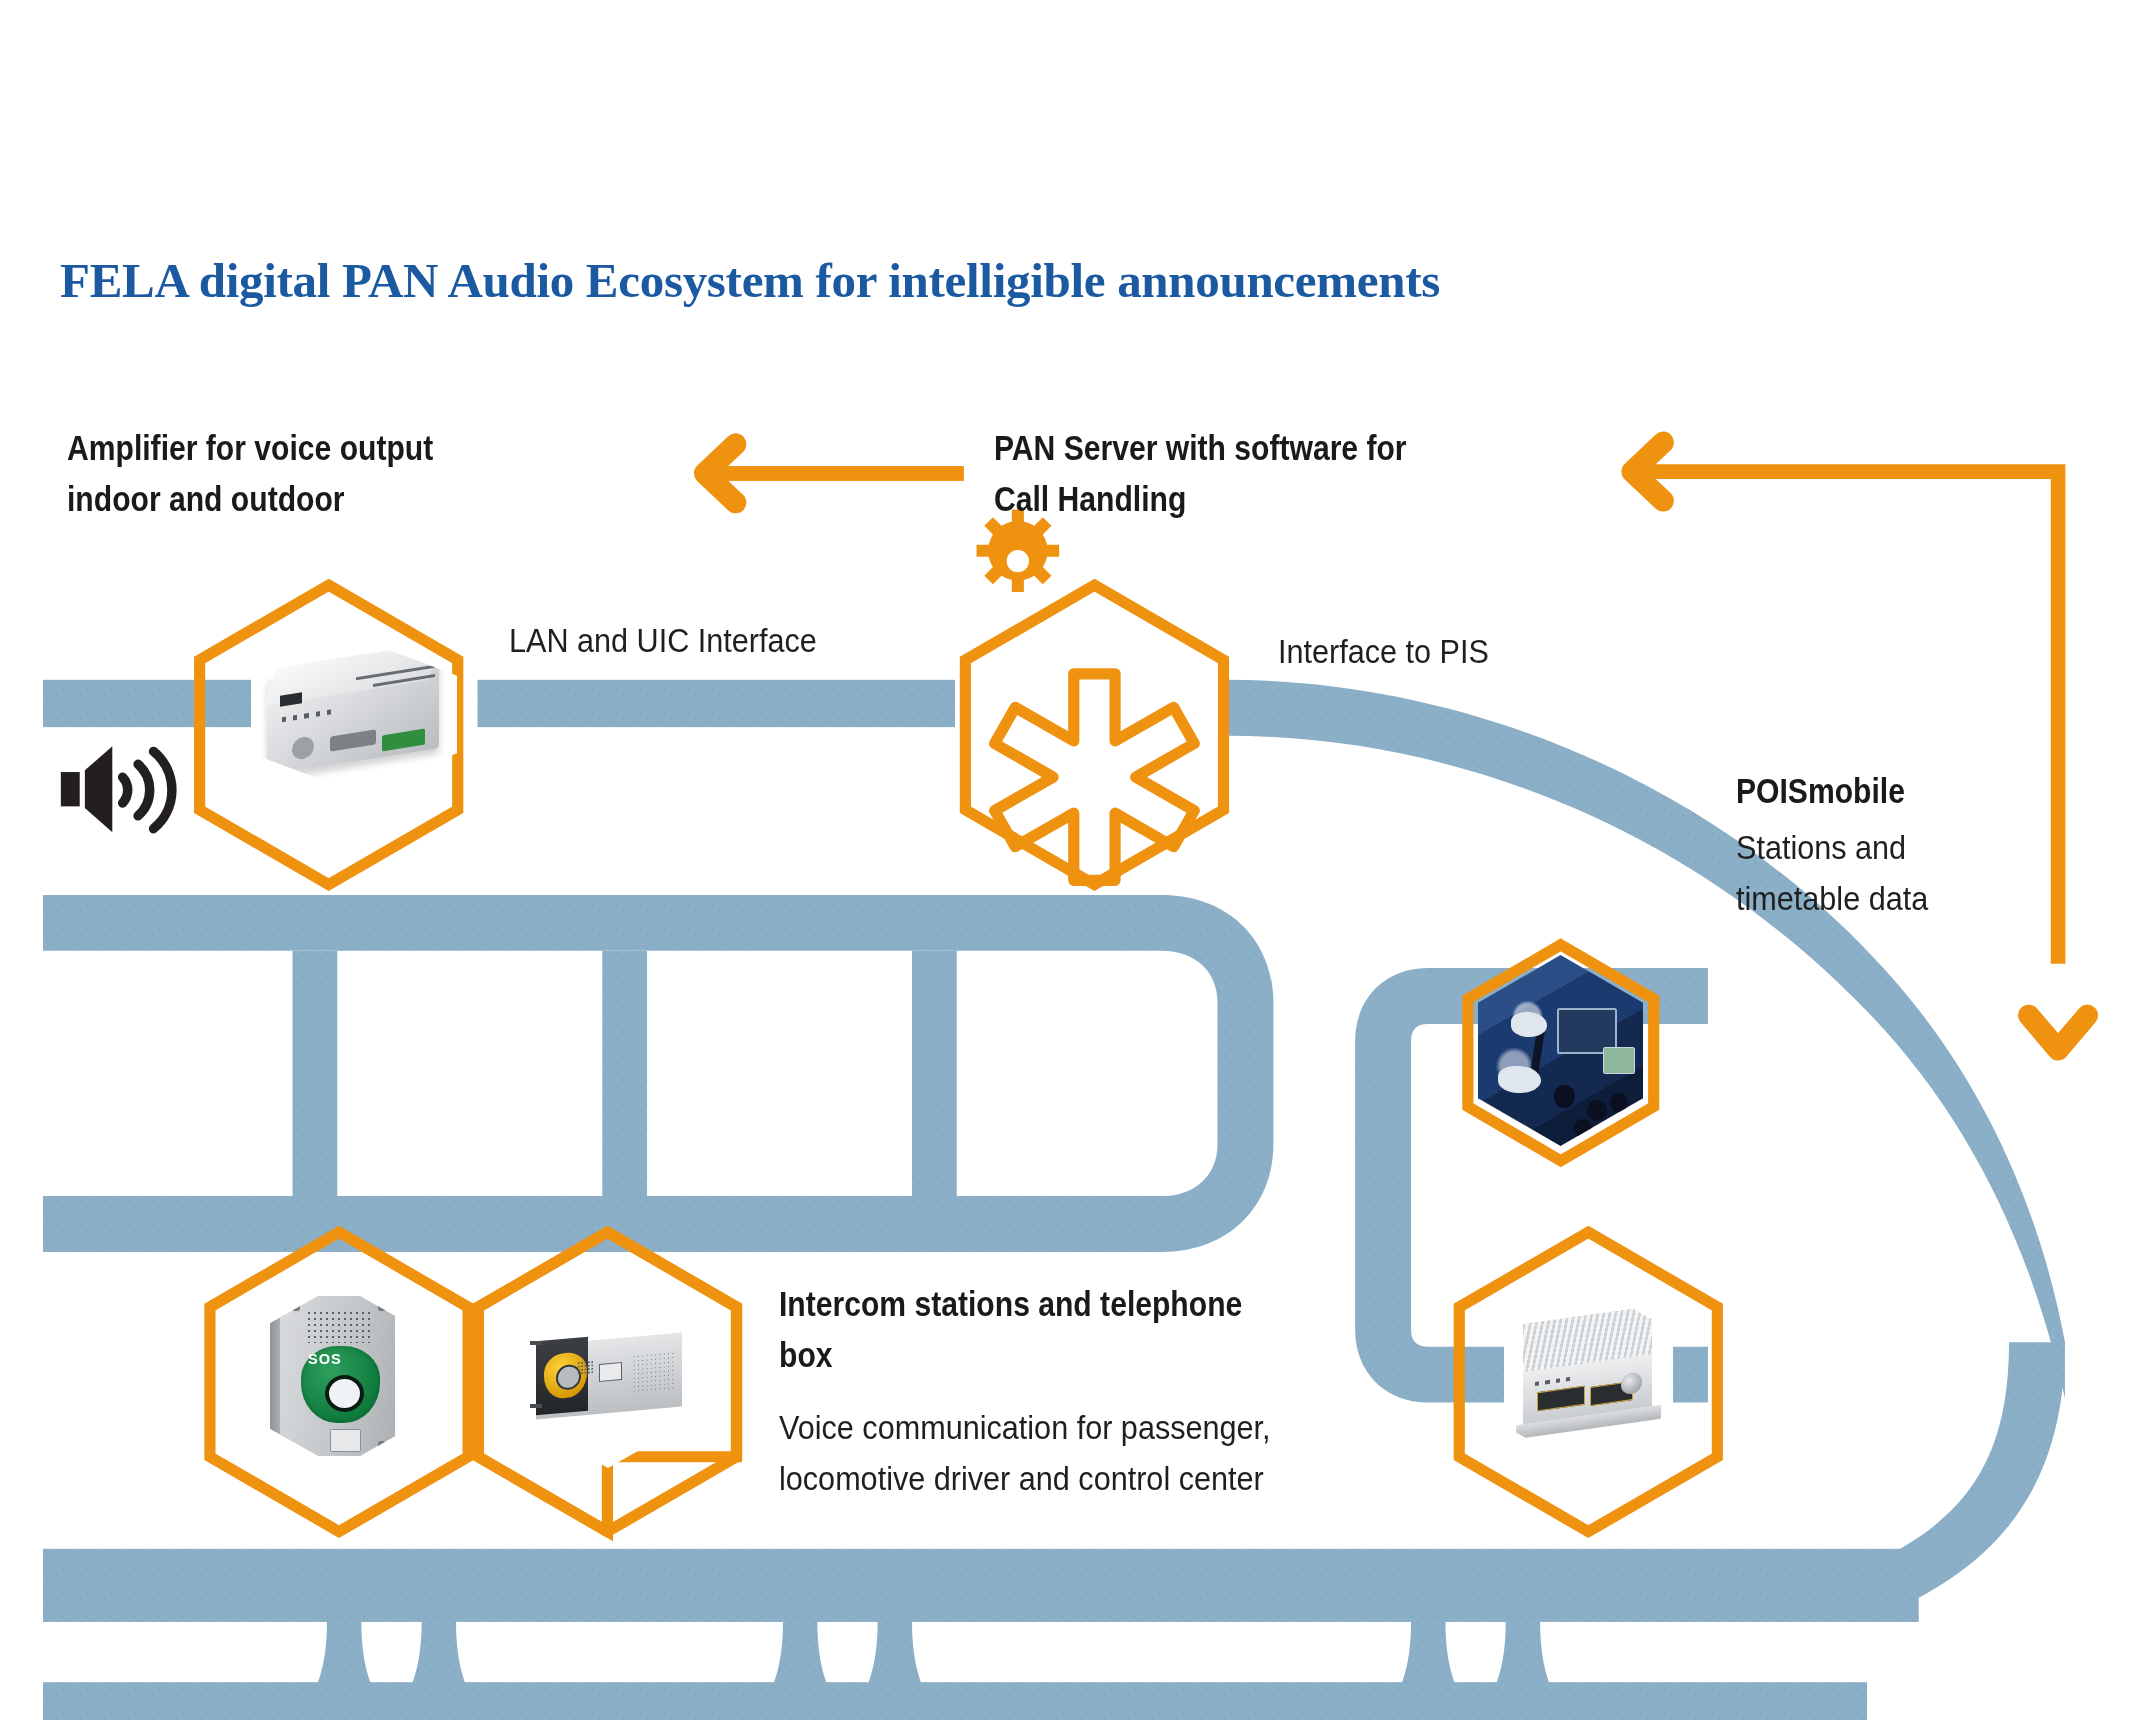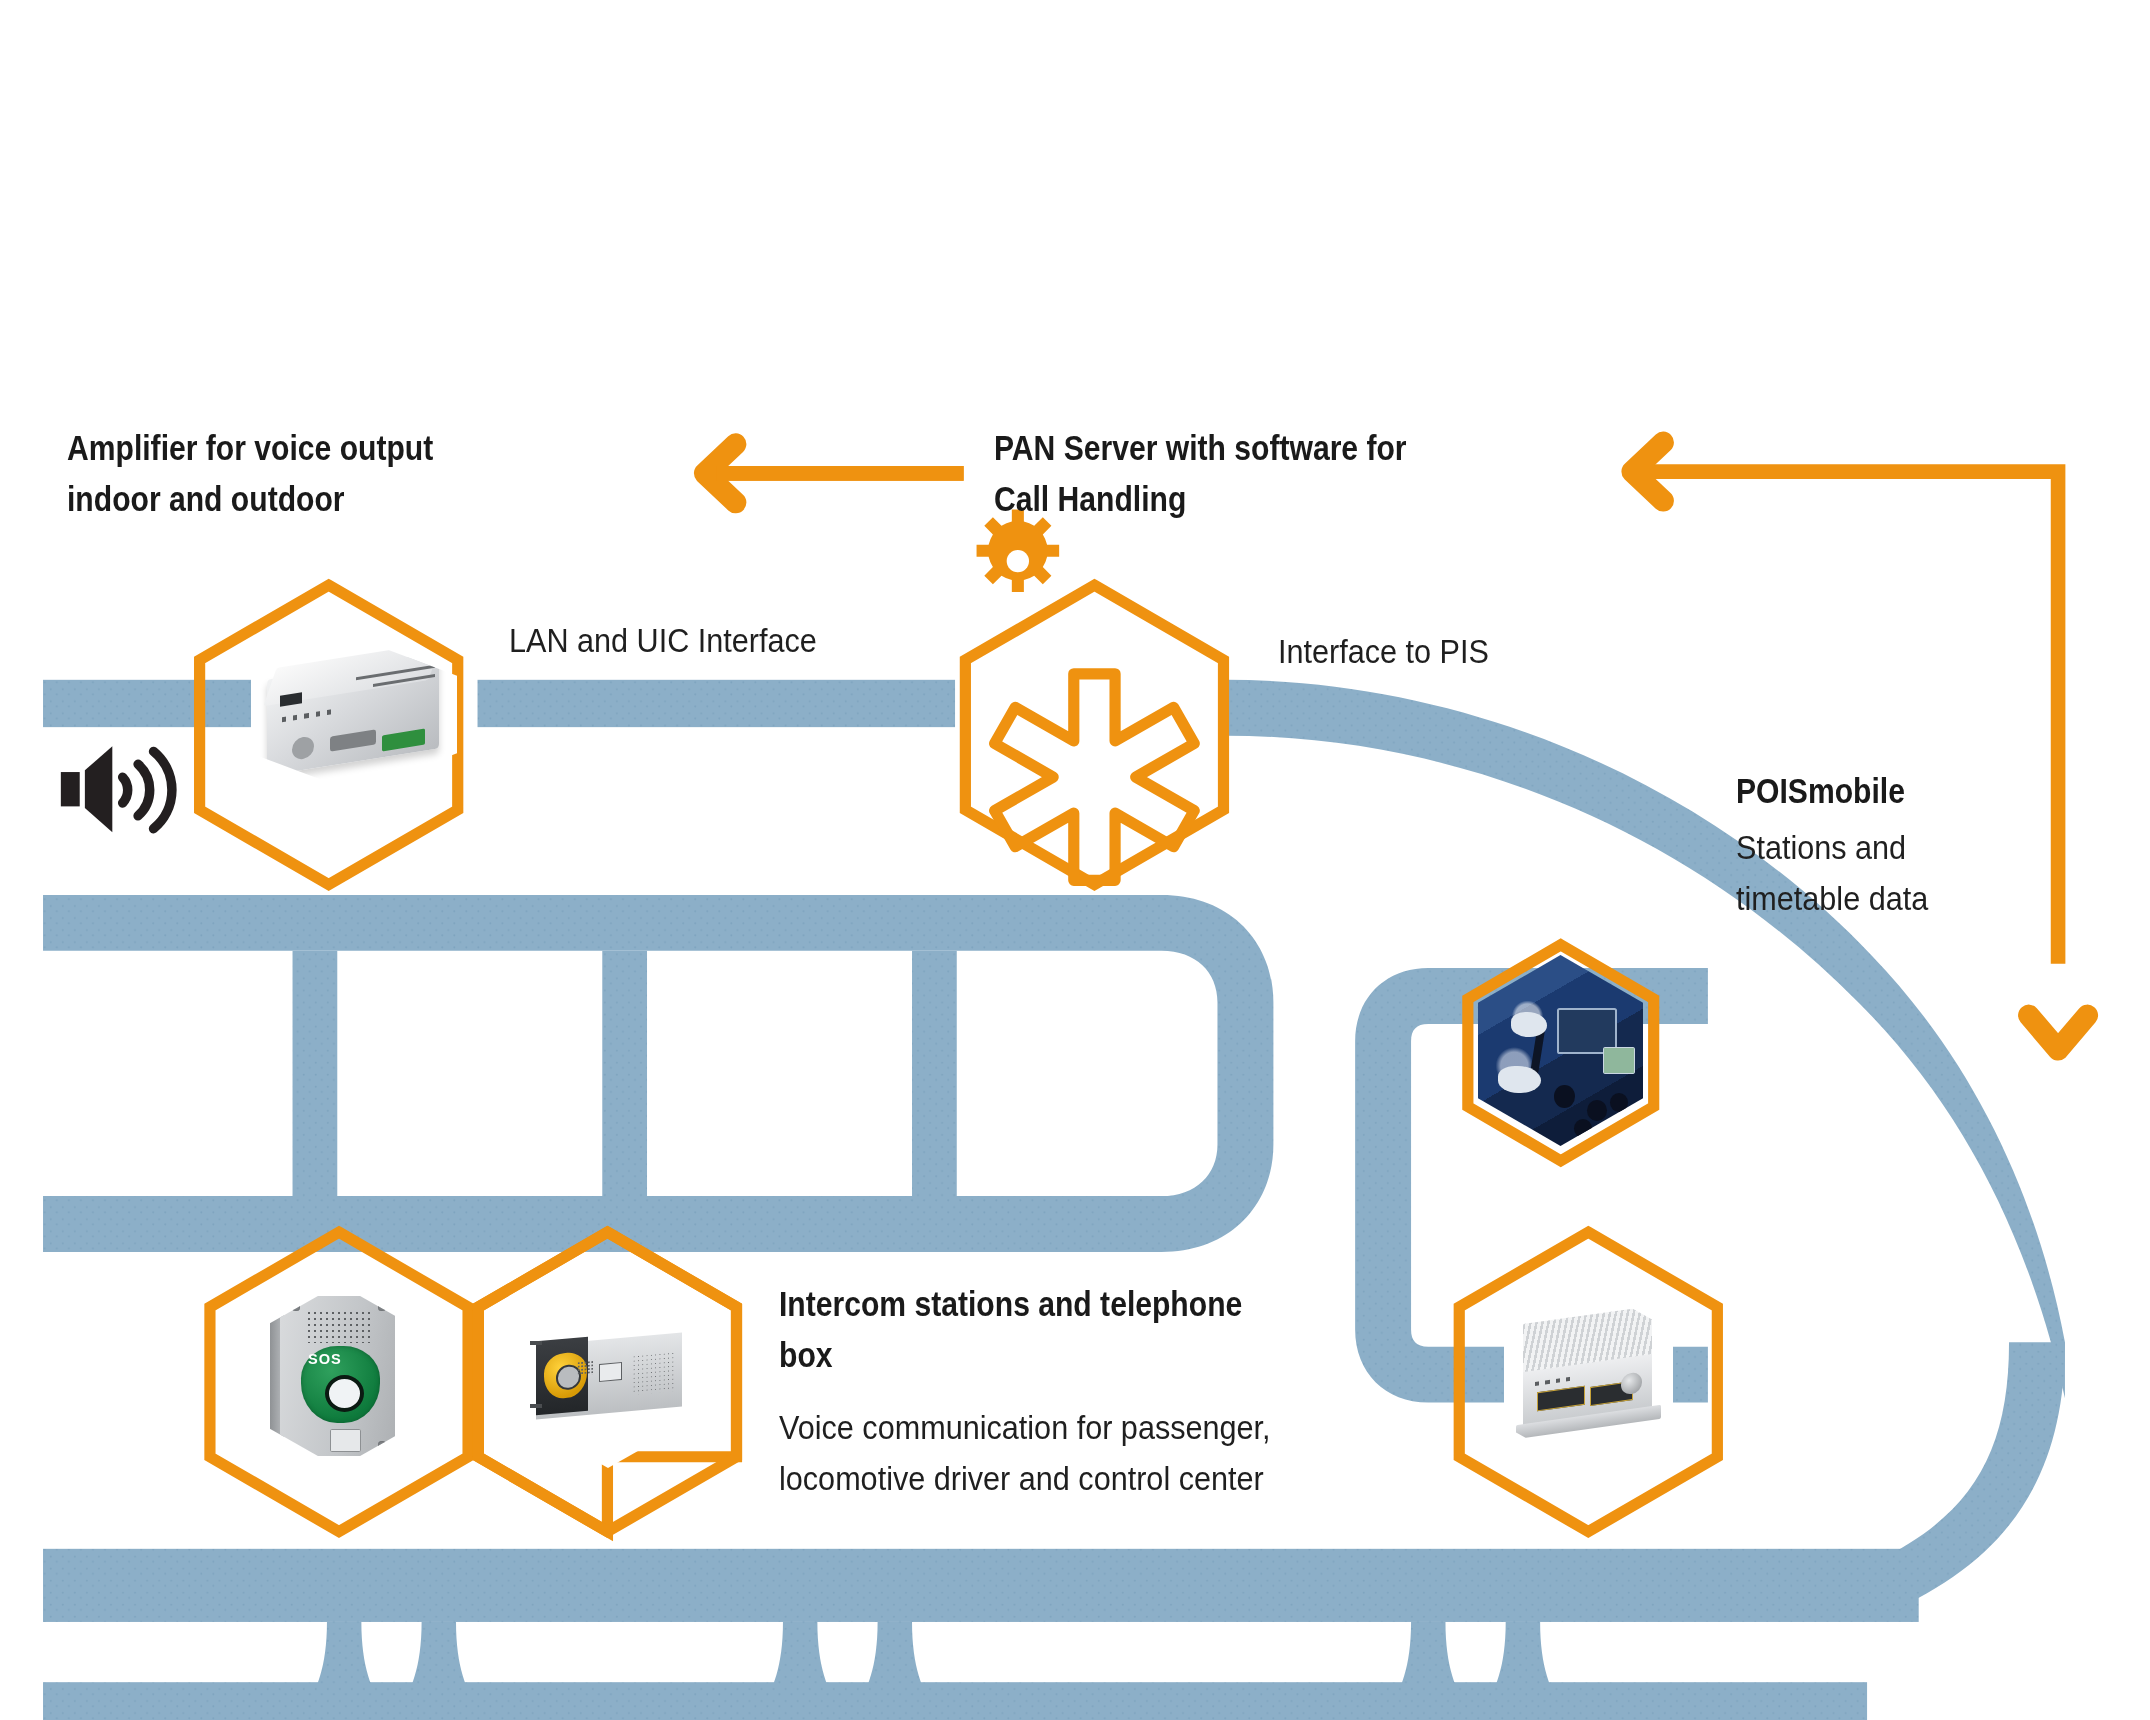--- a/index.html
+++ b/index.html
@@ -347,20 +347,21 @@
       <div class="srv-fin"></div>
       <div class="srv-face"></div>
       <div class="srv-foot"></div>
       <div class="srv-leds"></div>
       <div class="srv-conn" style="left:33px;top:105px;width:46px;"></div>
       <div class="srv-conn" style="left:86px;top:100px;width:41px;"></div>
       <div class="srv-m12"></div>
     </div>
   </div>
 
+  <div class="txt page-title">FELA digital PAN Audio Ecosystem for intelligible announcements</div>
 
   <div class="txt hdr" id="lbl-amplifier">Amplifier for voice output
 indoor and outdoor</div>
 
   <div class="txt hdr" id="lbl-panserver">PAN Server with software for
 Call Handling</div>
 
   <div class="txt body" id="lbl-lanuic">LAN and UIC Interface</div>
 
   <div class="txt body" id="lbl-pis">Interface to PIS</div>

